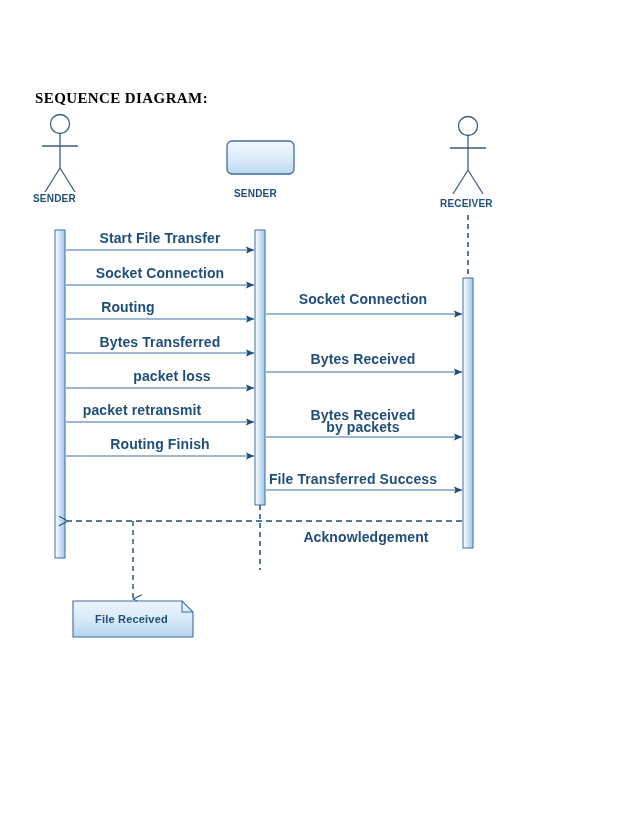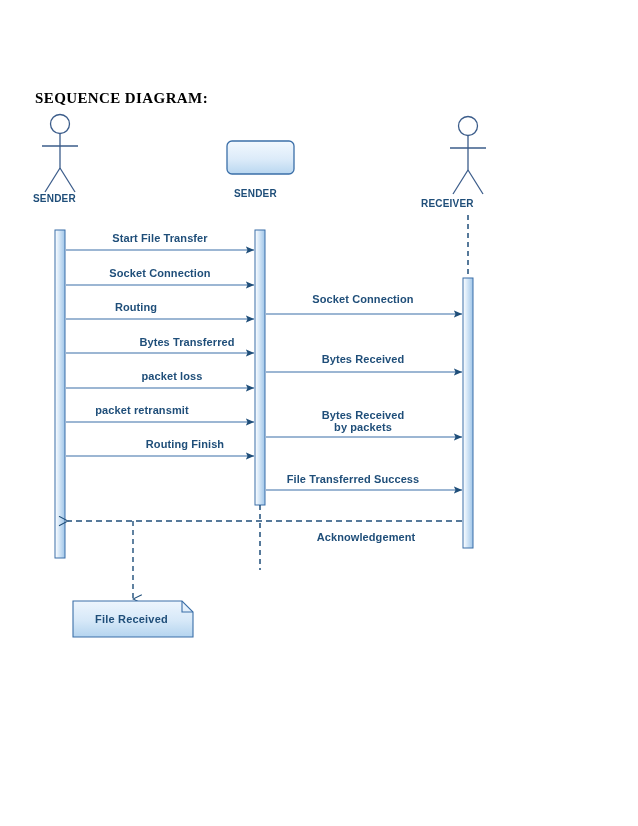--- a/index.html
+++ b/index.html
@@ -41,21 +41,21 @@
     position: absolute;
     font-size: 10px;
     font-weight: bold;
     color: #1F4E79;
     white-space: nowrap;
     letter-spacing: 0.2px;
   }
 
   .msg-label {
     position: absolute;
-    font-size: 11px;
+    font-size: 14px;
     font-weight: bold;
     color: #1F4E79;
     white-space: nowrap;
     letter-spacing: 0.1px;
     text-align: center;
     line-height: 11.5px;
   }
 
   .note-label {
     position: absolute;
@@ -158,40 +158,40 @@
 
   <path d="M73,601 L182,601 L193,612 L193,637 L73,637 Z" fill="url(#noteGrad)" stroke="#3B6FA8" stroke-width="1.1"></path>
   <path d="M182,601 L182,612 L193,612" fill="none" stroke="#3B6FA8" stroke-width="1.1"></path>
 
 </svg>
 
 <div class="actor-label" style="left:33px; top:193px;">SENDER</div>
 
 <div class="actor-label" style="left:234px; top:188px;">SENDER</div>
 
-<div class="actor-label" style="left:421px; top:198px;">RECEIVER</div>
+<div class="actor-label" style="left:440px; top:198px;">RECEIVER</div>
 
 <div class="msg-label" style="left:60px; top:233px; width:200px;">Start File Transfer</div>
 
 <div class="msg-label" style="left:60px; top:268px; width:200px;">Socket Connection</div>
 
 <div class="msg-label" style="left:263px; top:294px; width:200px;">Socket Connection</div>
 
-<div class="msg-label" style="left:56px; top:302px; width:160px;">Routing</div>
+<div class="msg-label" style="left:48px; top:302px; width:160px;">Routing</div>
 
-<div class="msg-label" style="left:60px; top:337px; width:200px;padding-left:27px;">Bytes Transferred</div>
+<div class="msg-label" style="left:60px; top:337px; width:200px;">Bytes Transferred</div>
 
 <div class="msg-label" style="left:263px; top:354px; width:200px;">Bytes Received</div>
 
 <div class="msg-label" style="left:60px; top:371px; width:224px;">packet loss</div>
 
 <div class="msg-label" style="left:60px; top:405px; width:164px;">packet retransmit</div>
 
 <div class="msg-label" style="left:263px; top:410px; width:200px; white-space:pre;">Bytes Received
 by packets</div>
 
-<div class="msg-label" style="left:60px; top:439px; width:200px;padding-left:25px;">Routing Finish</div>
+<div class="msg-label" style="left:60px; top:439px; width:200px;">Routing Finish</div>
 
 <div class="msg-label" style="left:263px; top:474px; width:180px;">File Transferred Success</div>
 
 <div class="msg-label" style="left:266px; top:532px; width:200px;">Acknowledgement</div>
 
 <div class="note-label" style="left:95px; top:613px;">File Received</div>
 
 </body></html>

